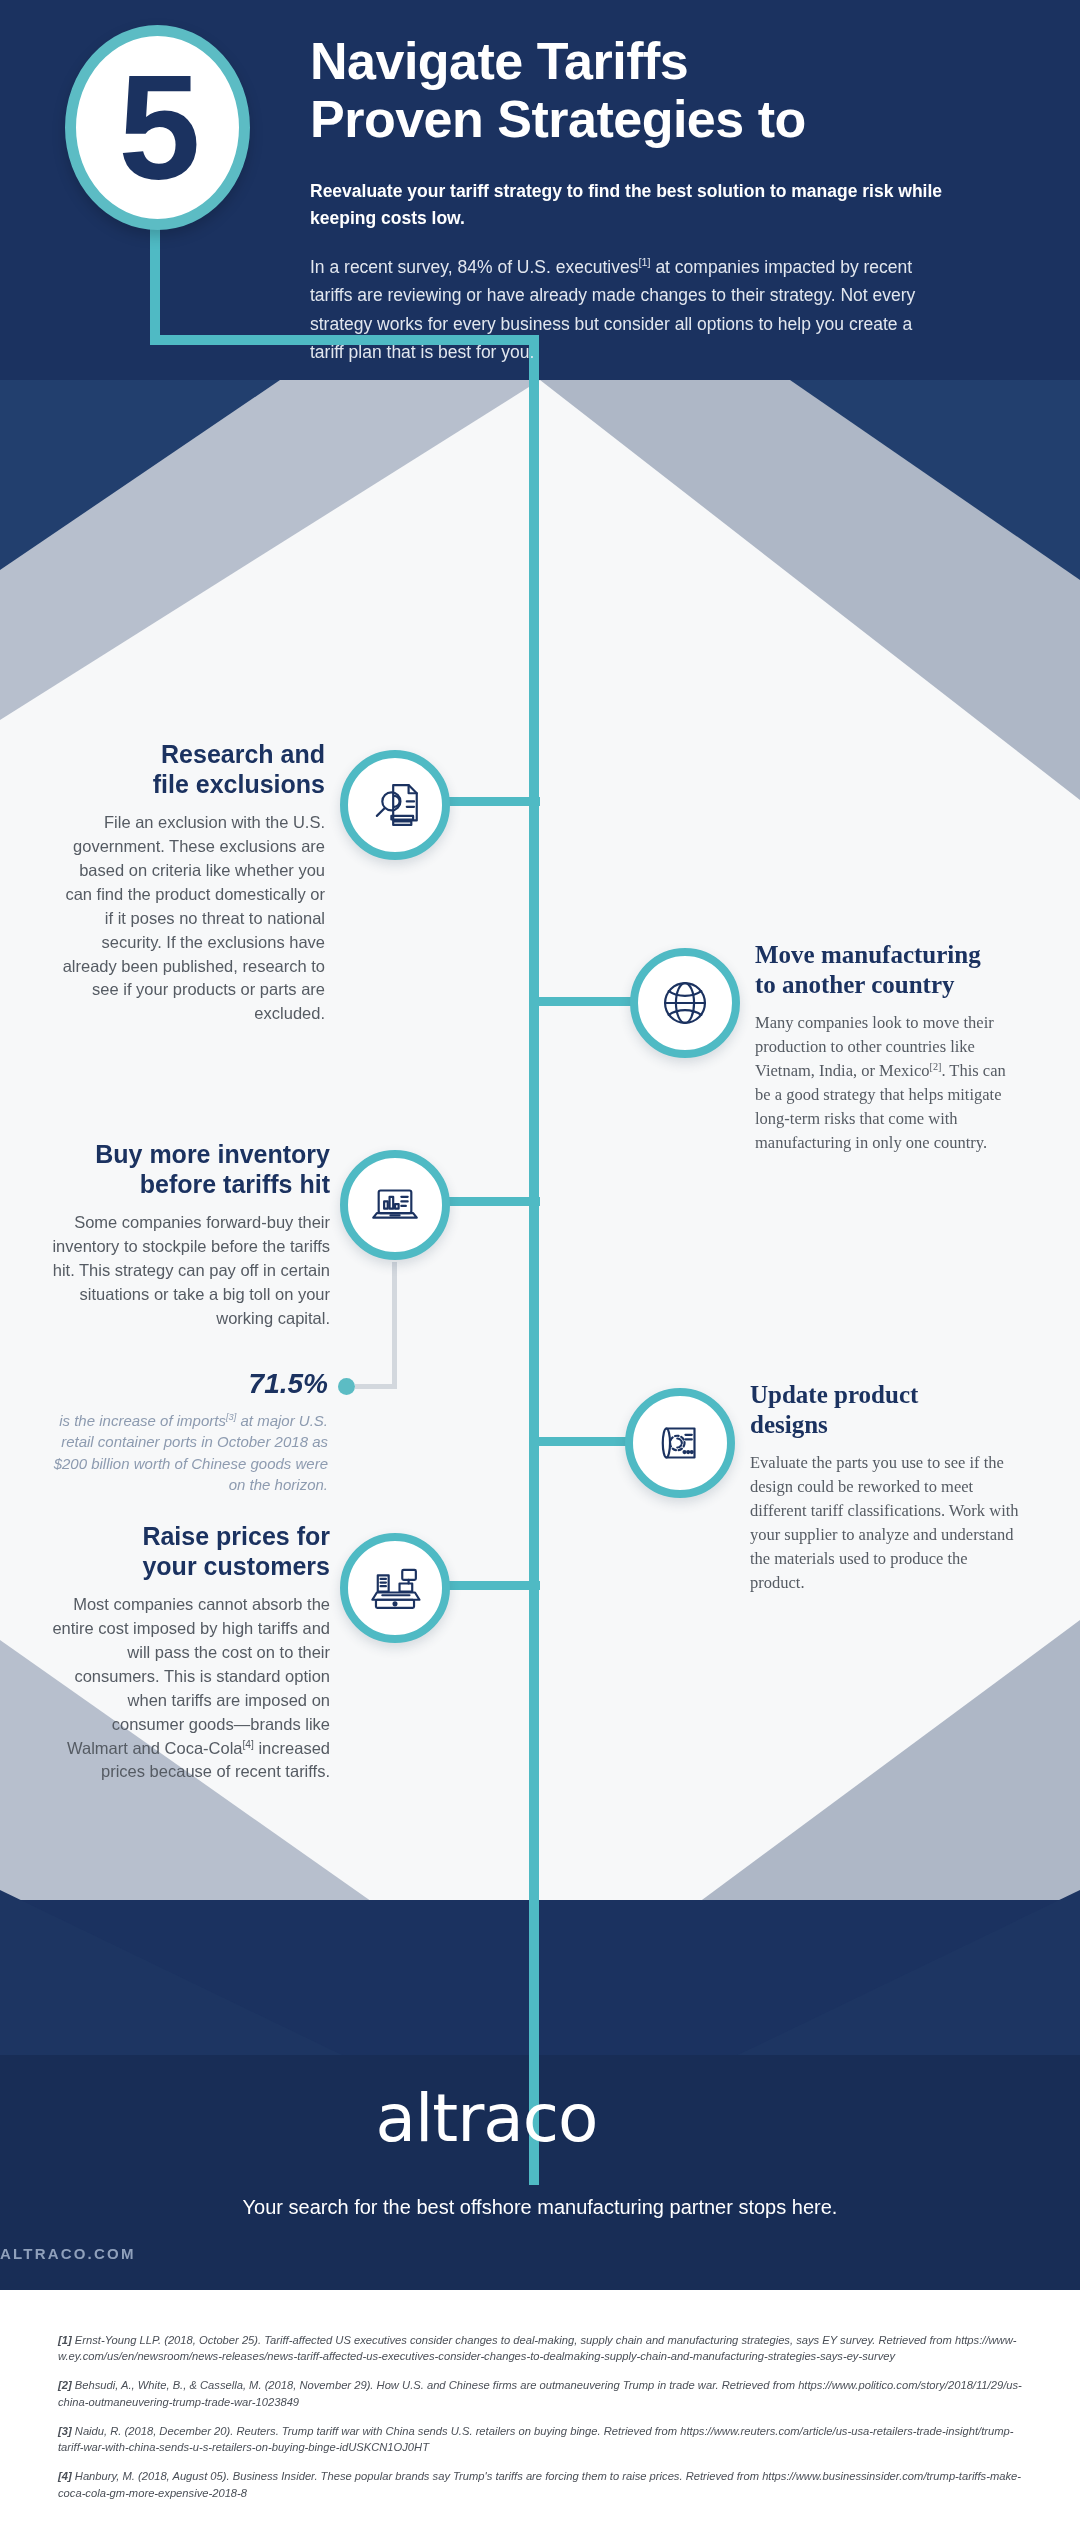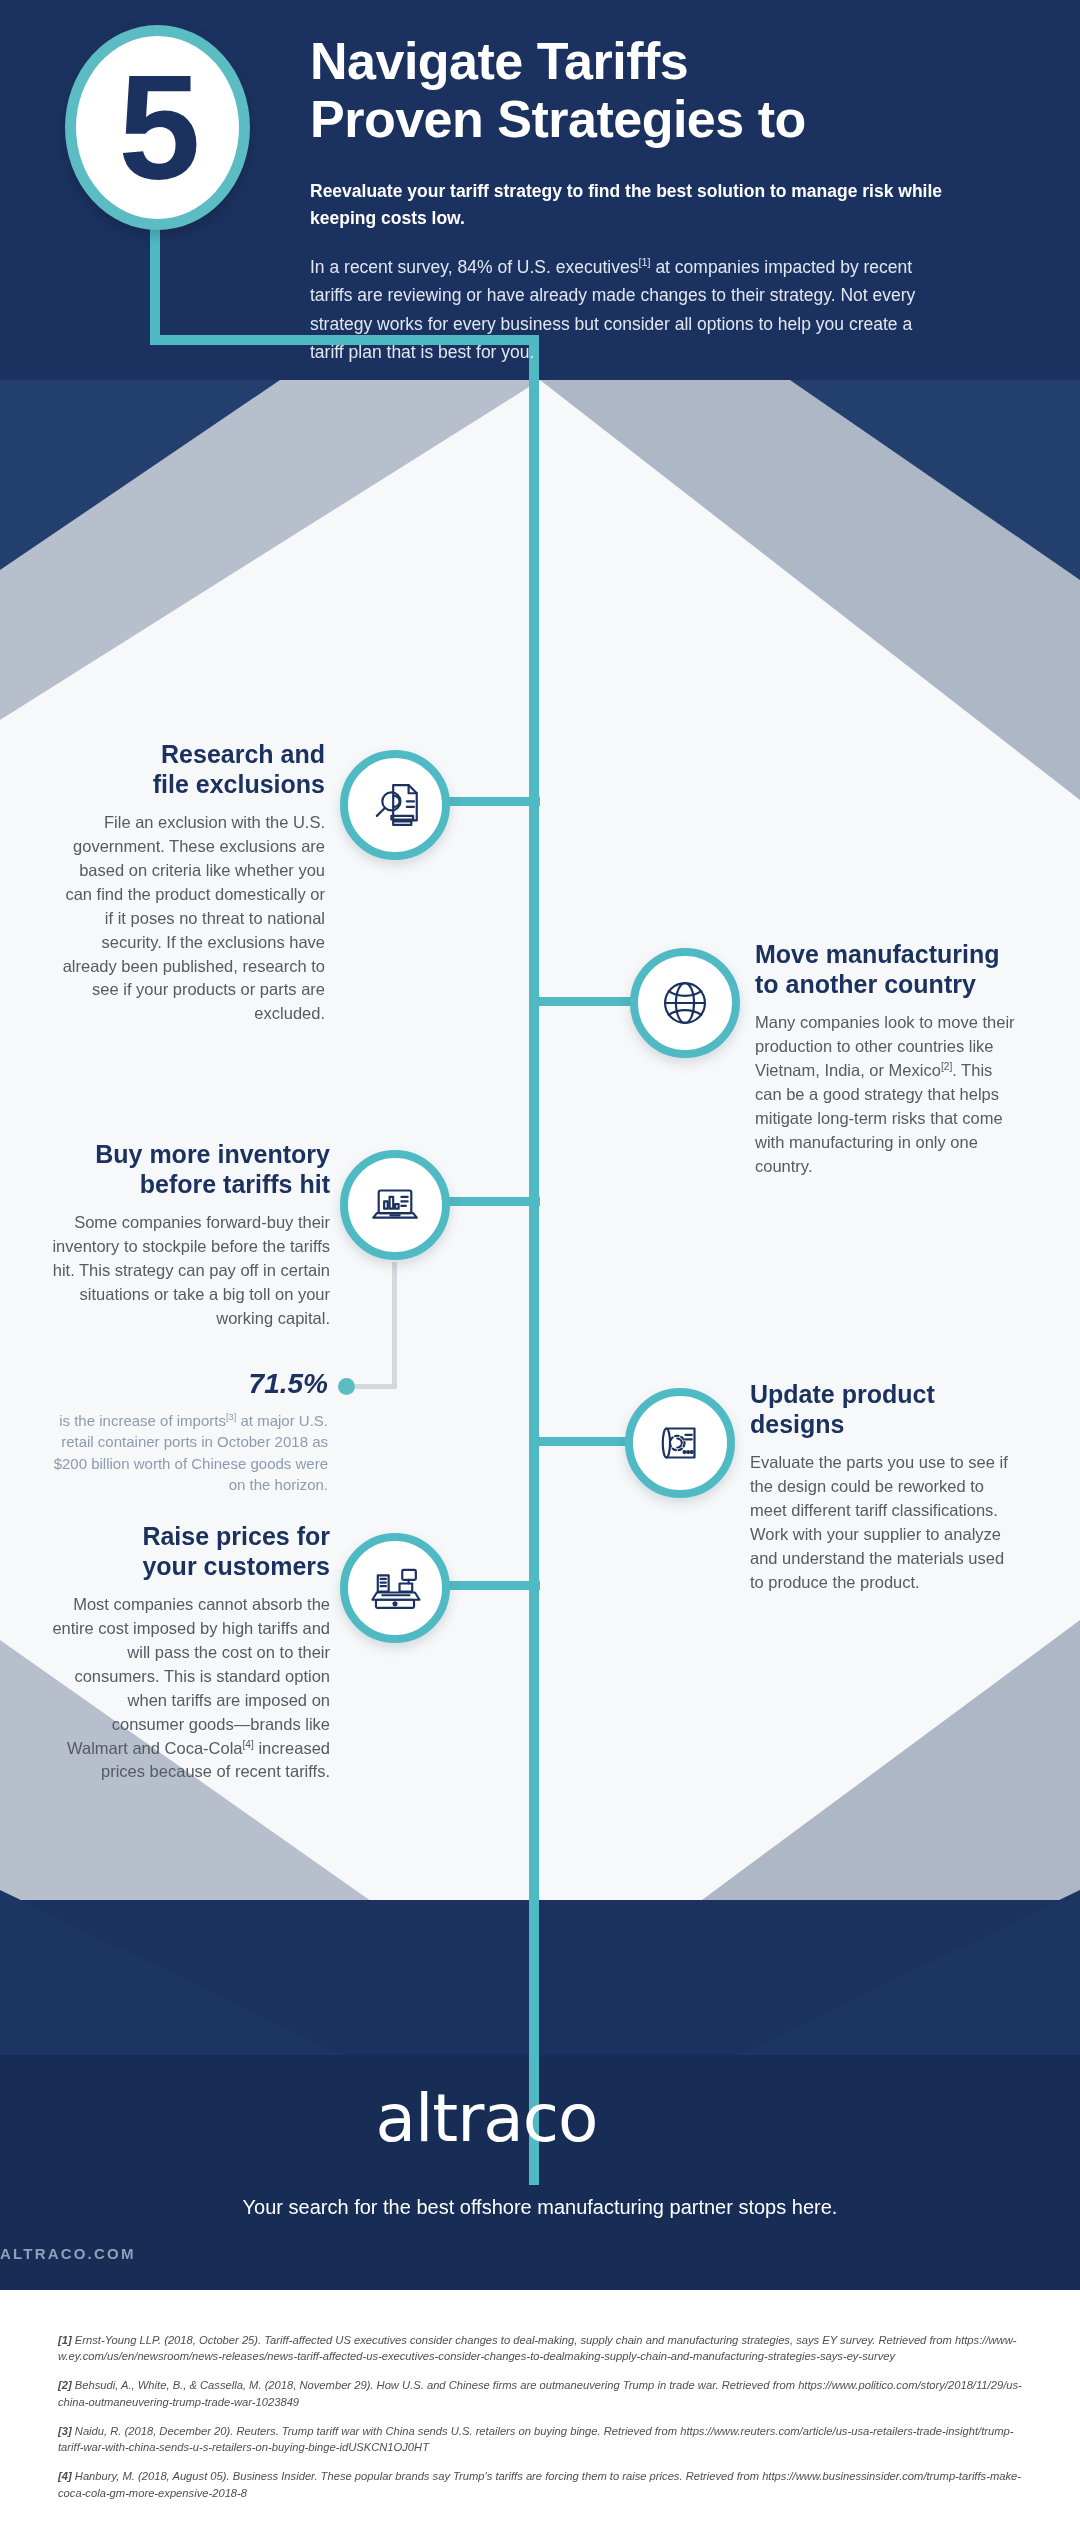--- a/index.html
+++ b/index.html
@@ -143,32 +143,32 @@
 
   .blk { position: absolute; }
   .blk h3 {
     font-size: 25px; line-height: 1.18; font-weight: 700;
     color: #1b3260; margin-bottom: 12px;
   }
   .blk p {
     font-size: 16.5px; line-height: 1.45; color: #555b63; font-weight: 400;
   }
   .blk.right-align { text-align: right; }
-  .blk.left-align  { text-align: left; }
+  .blk.left-align  { text-align: left; font-family: Liberation Serif, serif; }
 
   
   .stat-wrap {
     position: absolute; text-align: right;
   }
   .stat-num {
     font-size: 28px; font-weight: 700; font-style: italic; color: #1b3260;
   }
   .stat-cap {
     margin-top: 10px;
-    font-size: 15px; line-height: 1.42; 
+    font-size: 15px; line-height: 1.42; font-style: italic;
     color: #8d9bb0; font-weight: 400;
   }
   .stat-line-v {
     position: absolute; width: 5px; background: #d3d8de;
   }
   .stat-line-h {
     position: absolute; height: 5px; background: #d3d8de;
   }
   .stat-dot {
     position: absolute; width: 17px; height: 17px; border-radius: 50%;

